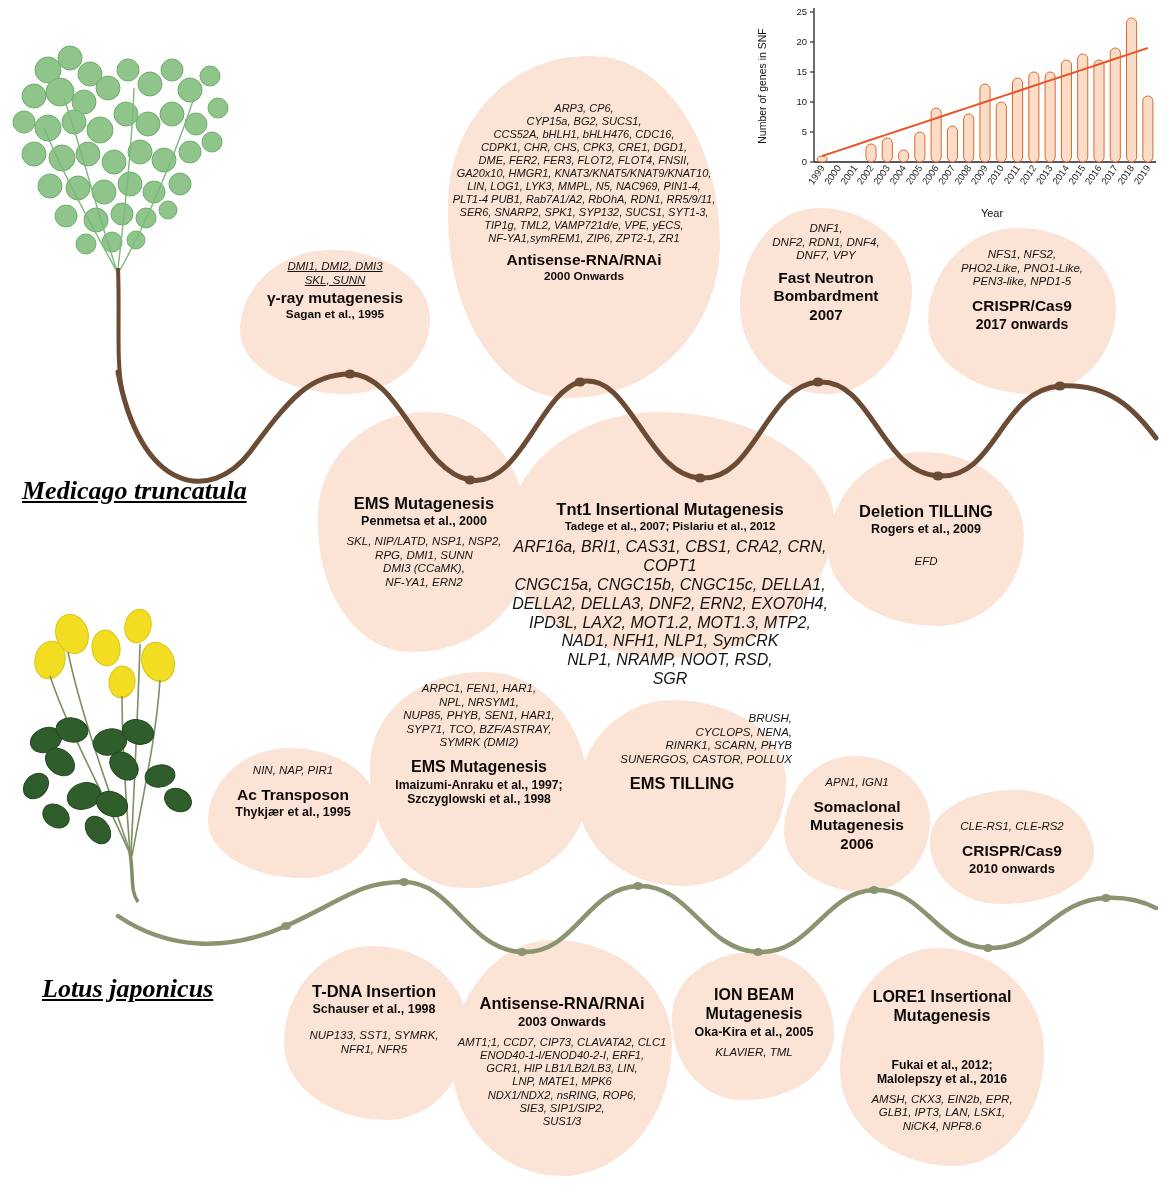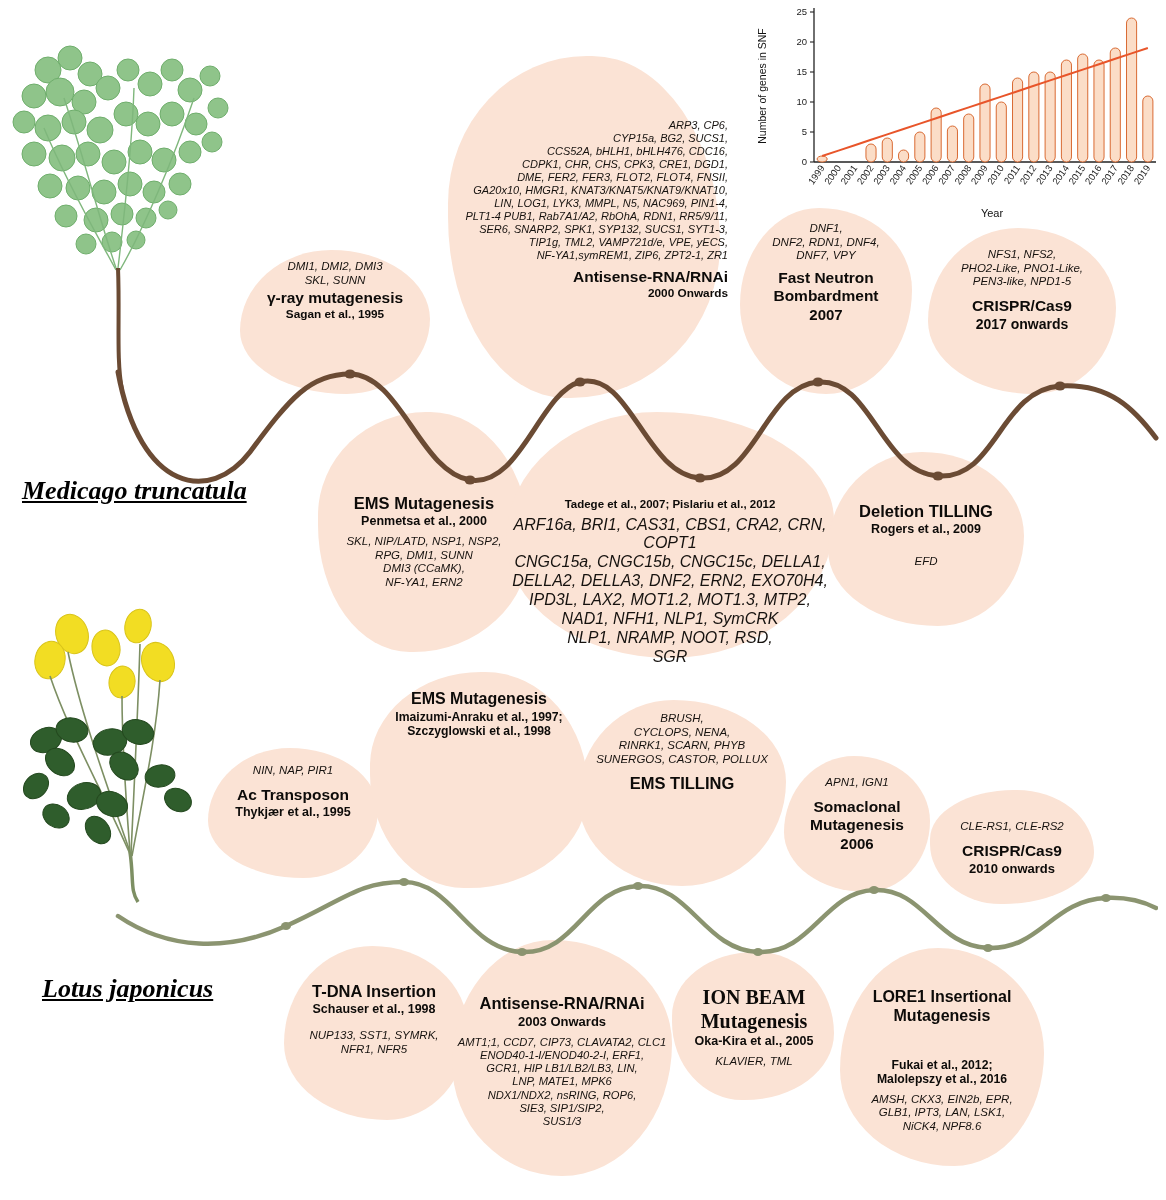--- a/index.html
+++ b/index.html
@@ -224,27 +224,27 @@
   <div class="blob r2" style="left:370px; top:672px; width:218px; height:216px;"></div>
   <div class="blob r3" style="left:578px; top:700px; width:208px; height:186px;"></div>
   <div class="blob" style="left:784px; top:756px; width:146px; height:136px;"></div>
   <div class="blob r2" style="left:930px; top:790px; width:164px; height:114px;"></div>
   <div class="blob" style="left:284px; top:946px; width:184px; height:174px;"></div>
   <div class="blob r3" style="left:452px; top:940px; width:220px; height:236px;"></div>
   <div class="blob r2" style="left:672px; top:952px; width:162px; height:148px;"></div>
   <div class="blob" style="left:840px; top:948px; width:204px; height:218px;"></div>
 
   <div class="tgroup" style="left:238px; top:260px; width:194px;">
-    <div class="pre" style="white-space:pre-line;">DMI1, DMI2, DMI3
+    <div class="pre" style="white-space:pre-line;text-decoration:underline;">DMI1, DMI2, DMI3
 SKL, SUNN</div>
     <div class="title">γ-ray mutagenesis</div>
     <div class="ref">Sagan et al., 1995</div>
   </div>
 
-  <div class="tgroup" style="left:440px; top:119px; width:288px;text-align:right;">
+  <div class="tgroup" style="left:440px; top:102px; width:288px;">
     <div class="pre" style="white-space:pre-line; font-size:11px;">ARP3,  CP6,
 CYP15a, BG2, SUCS1,
 CCS52A, bHLH1, bHLH476, CDC16,
 CDPK1, CHR, CHS, CPK3, CRE1, DGD1,
 DME, FER2, FER3, FLOT2, FLOT4, FNSII,
 GA20x10, HMGR1, KNAT3/KNAT5/KNAT9/KNAT10,
 LIN, LOG1, LYK3, MMPL, N5, NAC969, PIN1-4,
 PLT1-4 PUB1, Rab7A1/A2, RbOhA, RDN1, RR5/9/11,
 SER6, SNARP2, SPK1, SYP132, SUCS1, SYT1-3,
 TIP1g, TML2, VAMP721d/e, VPE, yECS,
@@ -277,20 +277,21 @@
     <div class="title" style="font-size:16.5px;">EMS Mutagenesis</div>
     <div class="ref" style="font-size:12.5px;">Penmetsa et al., 2000</div>
     <div class="sp6"></div>
     <div class="post" style="white-space:pre-line;">SKL, NIP/LATD, NSP1, NSP2,
 RPG, DMI1, SUNN
 DMI3 (CCaMK),
 NF-YA1, ERN2</div>
   </div>
 
   <div class="tgroup" style="left:500px; top:498px; width:340px;">
+    <div class="title" style="font-size:16.5px;">Tnt1 Insertional Mutagenesis</div>
     <div class="ref" style="font-size:11.5px;">Tadege et al., 2007; Pislariu et al., 2012</div>
     <div class="sp4"></div>
     <div class="post" style="white-space:pre-line; font-size:16px;">ARF16a, BRI1, CAS31, CBS1, CRA2, CRN, COPT1
 CNGC15a, CNGC15b, CNGC15c, DELLA1,
 DELLA2, DELLA3, DNF2, ERN2, EXO70H4,
 IPD3L, LAX2, MOT1.2, MOT1.3, MTP2,
 NAD1, NFH1, NLP1, SymCRK
 NLP1, NRAMP, NOOT, RSD,
 SGR</div>
   </div>
@@ -305,28 +306,33 @@
   </div>
 
   <div class="tgroup" style="left:200px; top:764px; width:186px;">
     <div class="pre">NIN, NAP, PIR1</div>
     <div class="sp6"></div>
     <div class="title">Ac Transposon</div>
     <div class="ref" style="font-size:12.5px;">Thykjær et al., 1995</div>
   </div>
 
   <div class="tgroup" style="left:364px; top:682px; width:230px;">
+    <div class="pre" style="white-space:pre-line;">ARPC1, FEN1, HAR1,
+NPL, NRSYM1,
+NUP85, PHYB, SEN1, HAR1,
+SYP71, TCO, BZF/ASTRAY,
+SYMRK (DMI2)</div>
     <div class="sp6"></div>
     <div class="title" style="font-size:16px;">EMS Mutagenesis</div>
     <div class="ref" style="white-space:pre-line; font-size:12.2px;">Imaizumi-Anraku et al., 1997;
 Szczyglowski et al., 1998</div>
   </div>
 
   <div class="tgroup" style="left:572px; top:712px; width:220px;">
-    <div class="pre" style="white-space:pre-line;">BRUSH,
+    <div class="pre" style="white-space:pre-line;text-align:right;">BRUSH,
 CYCLOPS, NENA,
 RINRK1, SCARN, PHYB
 SUNERGOS, CASTOR, POLLUX</div>
     <div class="sp6"></div>
     <div class="title" style="font-size:16.5px;">EMS TILLING</div>
   </div>
 
   <div class="tgroup" style="left:780px; top:776px; width:154px;">
     <div class="pre">APN1, IGN1</div>
     <div class="sp6"></div>
@@ -358,21 +364,21 @@
     <div class="post" style="white-space:pre-line; font-size:11.2px;">AMT1;1, CCD7, CIP73, CLAVATA2, CLC1
 ENOD40-1-I/ENOD40-2-I, ERF1,
 GCR1, HIP LB1/LB2/LB3, LIN,
 LNP, MATE1, MPK6
 NDX1/NDX2, nsRING, ROP6,
 SIE3, SIP1/SIP2,
 SUS1/3</div>
   </div>
 
   <div class="tgroup" style="left:668px; top:984px; width:172px;">
-    <div class="title" style="white-space:pre-line; font-size:20px;font-family:Liberation Serif, serif;">ION BEAM
+    <div class="title" style="white-space:pre-line; font-size:16px;">ION BEAM
 Mutagenesis</div>
     <div class="ref" style="font-size:12.5px;">Oka-Kira et al., 2005</div>
     <div class="sp6"></div>
     <div class="post">KLAVIER, TML</div>
   </div>
 
   <div class="tgroup" style="left:834px; top:986px; width:216px;">
     <div class="title" style="white-space:pre-line; font-size:16px;">LORE1 Insertional
 Mutagenesis</div>
     <div class="ref" style="white-space:pre-line; font-size:12.2px;margin-top:32px;">Fukai et al., 2012;

